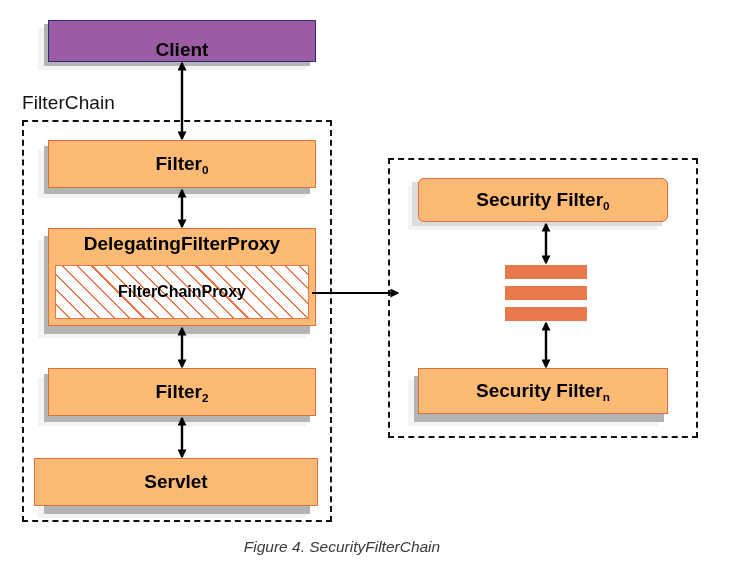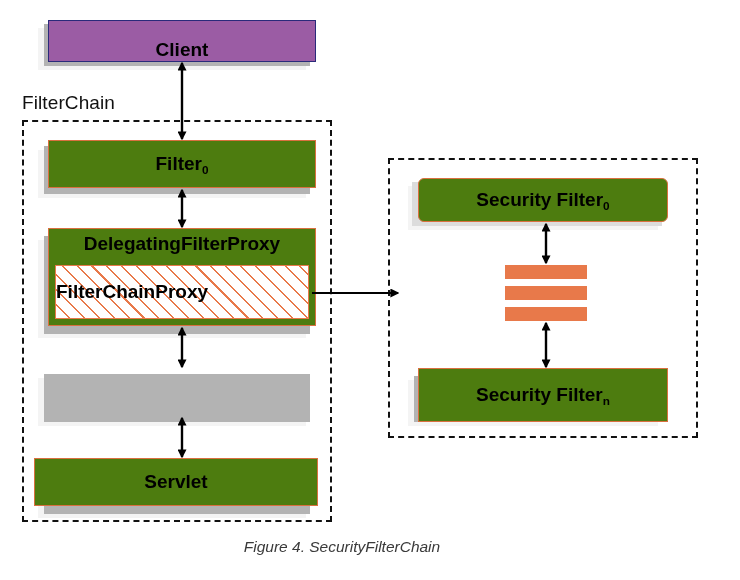--- a/index.html
+++ b/index.html
@@ -56,21 +56,21 @@
   .node sub {
     font-size: 0.62em;
     font-weight: bold;
     vertical-align: baseline;
     position: relative;
     bottom: -0.32em;
     line-height: 0;
   }
 
   .node.orange {
-    background: #4d7c0f;
+    background: #fdba74;
     border: 1px solid #d9703f;
   }
   .node.purple {
     background: #9b5ca4;
     border: 1px solid #2a2a7a;
     align-items: flex-end;
   }
 
   
   .shadow-dark {
@@ -83,29 +83,29 @@
     background: #f4f4f4;
     z-index: 1;
   }
 
   
   .nested-hatch {
     position: absolute;
     box-sizing: border-box;
     display: flex;
     align-items: center;
-    justify-content: flex-start;
+    justify-content: center;
     background-color: #ffffff;
     background-image: repeating-linear-gradient(
       45deg,
       #ffffff 0px, #ffffff 9px,
       #e8794a 9px, #e8794a 10.5px
     );
     border: 1px solid #e8794a;
-    font-size: 19px;
+    font-size: 16px;
     font-weight: bold;
     color: #000000;
     white-space: nowrap;
     z-index: 6;
   }
 
   
   .ell-bar {
     position: absolute;
     background: #e8794a;
@@ -160,40 +160,43 @@
   <div class="shadow-dark" style="left:44px; top:236px; width:266px; height:98px;"></div>
   <div class="node orange" style="left:48px; top:228px; width:268px; height:98px; align-items:flex-start; padding-top:4px;">
     <span class="lbl">DelegatingFilterProxy</span>
   </div>
   <div class="nested-hatch" style="left:55px; top:265px; width:254px; height:54px;">
     <span class="lbl">FilterChainProxy</span>
   </div>
 
   <div class="shadow-light" style="left:38px; top:378px; width:268px; height:48px;"></div>
   <div class="shadow-dark" style="left:44px; top:374px; width:266px; height:48px;"></div>
+  <div class="node orange" style="left:48px; top:368px; width:268px; height:48px;">
+    <span class="lbl"><span>Filter</span><sub>2</sub></span>
+  </div>
 
   <div class="shadow-light" style="left:38px; top:470px; width:268px; height:48px;"></div>
   <div class="shadow-dark" style="left:44px; top:466px; width:266px; height:48px;"></div>
   <div class="node orange" style="left:34px; top:458px; width:284px; height:48px;">
     <span class="lbl">Servlet</span>
   </div>
 
   <div class="shadow-light" style="left:408px; top:186px; width:250px; height:44px;"></div>
   <div class="shadow-dark" style="left:412px; top:182px; width:250px; height:44px; background:#dcdcdc;"></div>
   <div class="node orange" style="left:418px; top:178px; width:250px; height:44px;border-radius:6px;">
     <span class="lbl"><span>Security Filter</span><sub>0</sub></span>
   </div>
 
   <div class="ell-bar" style="left:505px; top:265px; width:82px; height:14px;"></div>
   <div class="ell-bar" style="left:505px; top:286px; width:82px; height:14px;"></div>
   <div class="ell-bar" style="left:505px; top:307px; width:82px; height:14px;"></div>
 
   <div class="shadow-light" style="left:408px; top:380px; width:250px; height:46px;"></div>
   <div class="shadow-dark" style="left:414px; top:376px; width:250px; height:46px;"></div>
-  <div class="node orange" style="left:418px; top:368px; width:250px; height:54px;">
+  <div class="node orange" style="left:418px; top:368px; width:250px; height:46px;">
     <span class="lbl"><span>Security Filter</span><sub>n</sub></span>
   </div>
 
   <svg id="arrows" viewBox="0 0 740 580">
     <defs>
       <marker id="ah" markerWidth="9" markerHeight="9" refX="7.6" refY="4.5" orient="auto" markerUnits="userSpaceOnUse">
         <path d="M0,0 L9,4.5 L0,9 z" fill="#000000"></path>
       </marker>
       <marker id="ah-start" markerWidth="9" markerHeight="9" refX="1.4" refY="4.5" orient="auto" markerUnits="userSpaceOnUse">
         <path d="M9,0 L0,4.5 L9,9 z" fill="#000000"></path>

